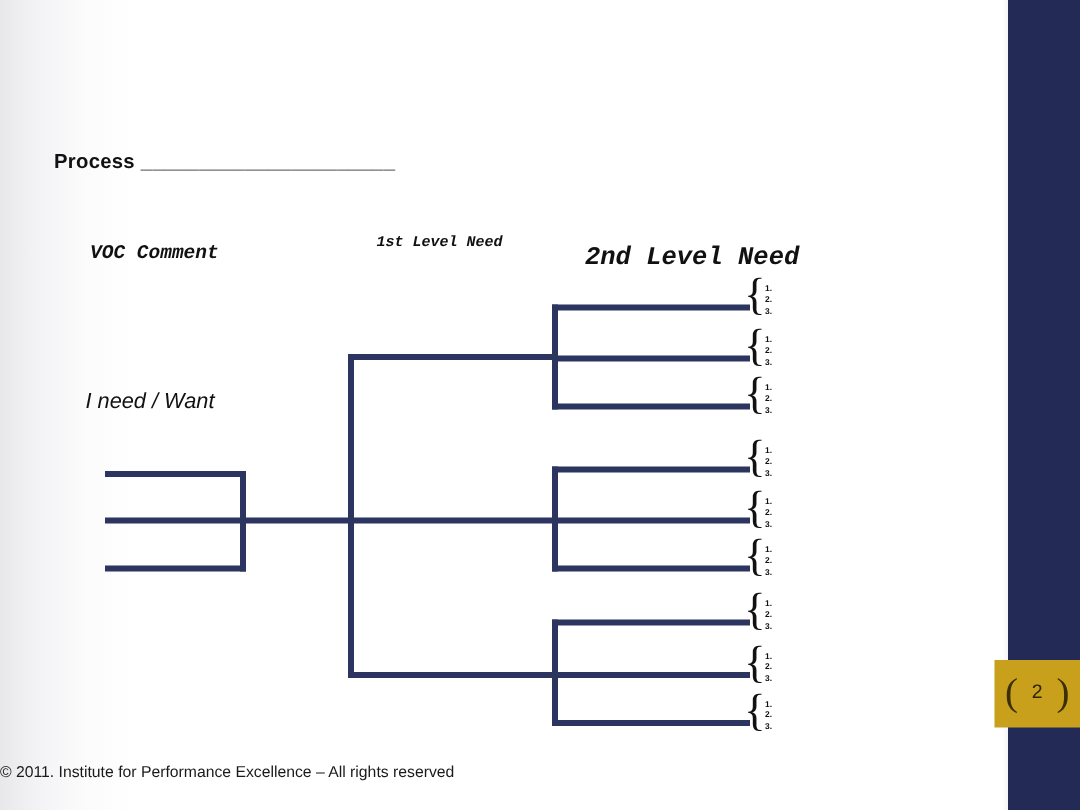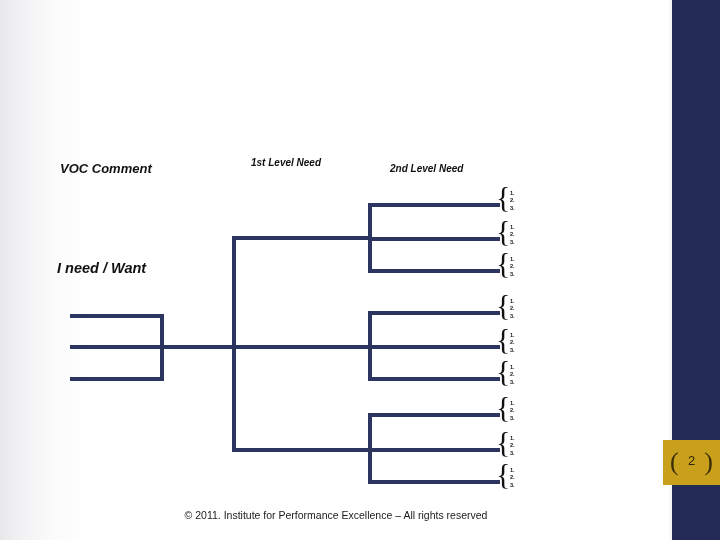--- a/index.html
+++ b/index.html
@@ -35,28 +35,29 @@
   .process{
     position:absolute;left:36px;top:100px;
     font-size:13.5px;font-weight:bold;color:#111111;
     white-space:nowrap;letter-spacing:.2px;
   }
   
   .hdr{
     position:absolute;
     font-weight:bold;font-style:italic;color:#111111;
     white-space:nowrap;
+    font-family:Liberation Mono, monospace;
   }
   .hdr-voc{left:60px;top:161px;font-size:13px;}
   .hdr-l1{left:251px;top:157px;font-size:10px;}
-  .hdr-l2{left:390px;top:163px;font-size:10px;}
+  .hdr-l2{left:390px;top:163px;font-size:17px;}
   .hdr-meas{left:497px;top:160px;font-size:11.5px;}
   .hdr-need{
     position:absolute;left:57px;top:260px;
-    font-weight:bold;font-style:italic;font-size:14.5px;color:#111111;
+    font-weight:normal;font-style:italic;font-size:14.5px;color:#111111;
     white-space:nowrap;
   }
   
   .ln{position:absolute;background:#2c3460;}
   .h{height:4px;}
   .v{width:4px;}
   
   .brace{
     position:absolute;width:52px;height:30px;
   }
@@ -67,21 +68,21 @@
   }
   .brace .nums{
     position:absolute;left:14px;top:0px;
     font-size:5.6px;line-height:7.4px;color:#111111;
     font-weight:bold;
   }
   .brace .nums div{white-space:nowrap;}
   
   .footer{
     position:absolute;left:0;top:509px;width:672px;
-    text-align:center;font-size:10.5px;color:#1a1a1a;
+    font-size:10.5px;color:#1a1a1a;
   }
   
   .badge{
     position:absolute;left:663px;top:440px;width:57px;height:45px;
     background:#c8a01b;
   }
   .badge .bk{
     position:absolute;top:7px;
     font-family:"Liberation Serif", serif;
     font-size:26px;line-height:30px;color:#3a2f06;
@@ -95,20 +96,21 @@
 </style>
 </head>
 <body>
 
 <div id="slide">
 
   <div class="sidebar-edge"></div>
   <div class="sidebar"></div>
 
 
+  <div class="process">Process ______________________</div>
 
   <div class="hdr hdr-voc">VOC Comment</div>
   <div class="hdr hdr-l1">1st Level Need</div>
   <div class="hdr hdr-l2">2nd Level Need</div>
   <div class="hdr-need">I need / Want</div>
 
   <div class="ln h" style="left:70px;top:314px;width:94px;"></div>
   <div class="ln h" style="left:70px;top:345px;width:94px;"></div>
   <div class="ln h" style="left:70px;top:377px;width:94px;"></div>
   <div class="ln v" style="left:160px;top:314px;height:67px;"></div>

